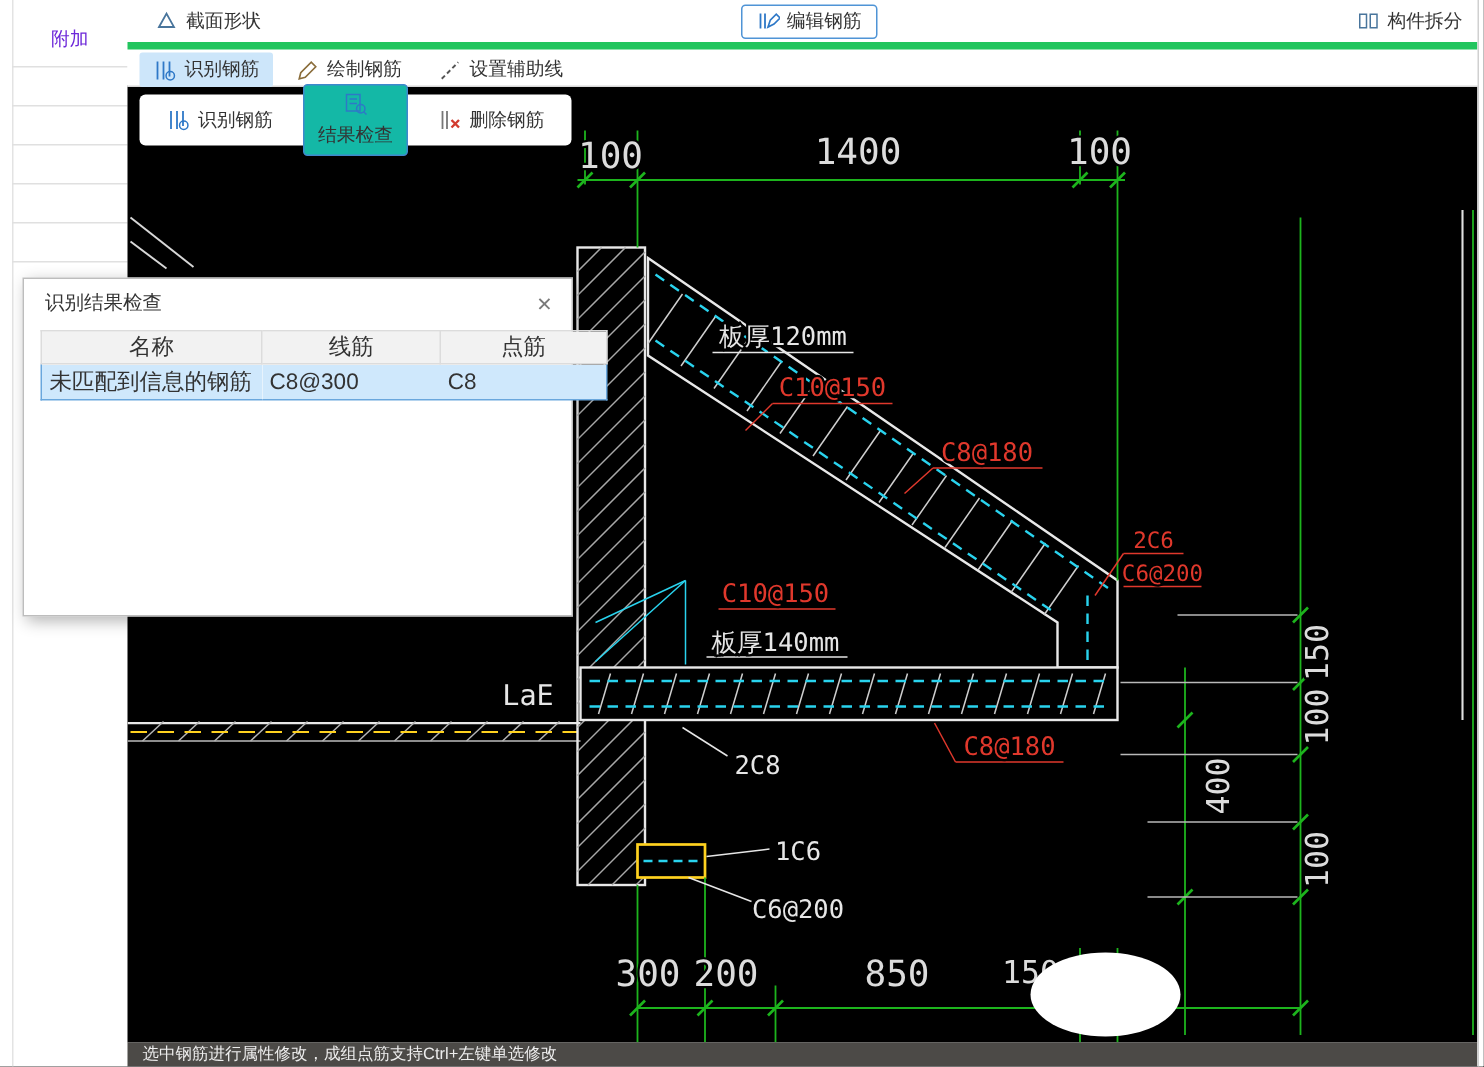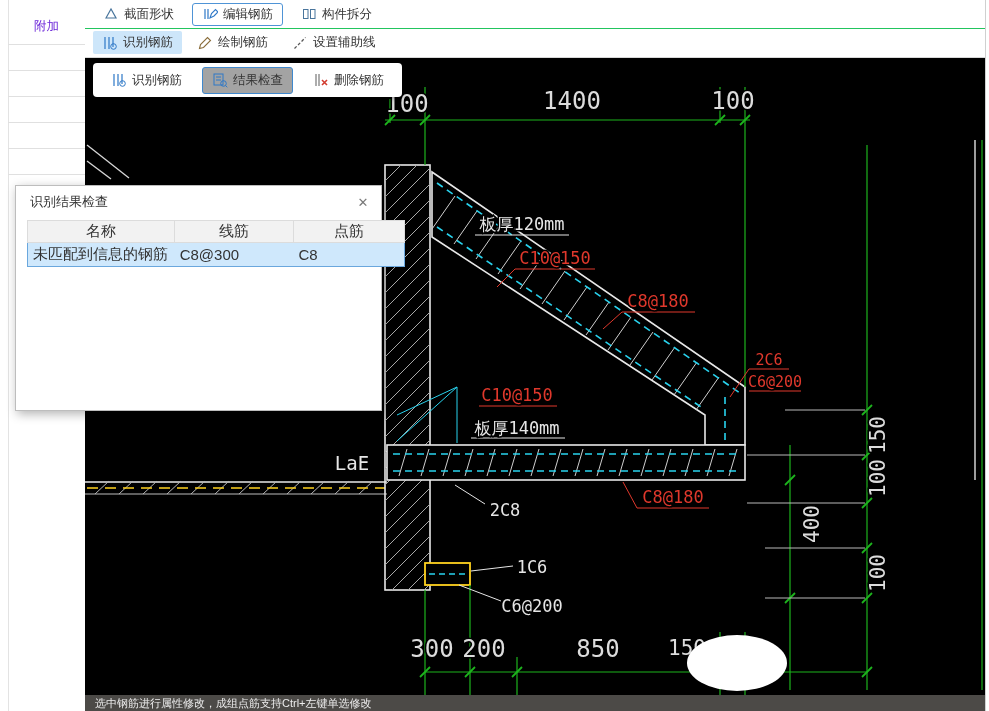--- a/index.html
+++ b/index.html
@@ -2,35 +2,35 @@
 <html><head>
 <meta charset="utf-8">
 <style>
   html,body{margin:0;padding:0;}
   body{width:989px;height:711px;overflow:hidden;position:relative;background:#fff;
        font-family:"Liberation Sans","DejaVu Sans",sans-serif;}
   .abs{position:absolute;}
 
   
   #ribbon{left:85px;top:0;width:900px;height:57px;background:#fff;border-bottom:1px solid #d8d8d8;z-index:2;}
-  .tabrow{height:28px;display:flex;align-items:center;padding-left:8px;gap:8px;border-bottom:1px solid #22c55e;}
+  .tabrow{height:28px;display:flex;align-items:center;padding-left:8px;gap:8px;border-bottom:5px solid #22c55e;justify-content:space-between;}
   .tab{display:inline-flex;align-items:center;gap:5px;padding:2px 9px;font-size:12.5px;color:#333;
        border:1px solid transparent;border-radius:3px;cursor:default;}
   .tab.active{border-color:#4f94d6;}
   .toolrow{height:27px;display:flex;align-items:center;padding-left:8px;gap:6px;}
   .tool{display:inline-flex;align-items:center;gap:5px;padding:3px 9px;font-size:12.5px;color:#333;border-radius:2px;}
   .tool.active{background:#cde6fa;}
   .icon16{width:16px;height:16px;display:inline-block;}
 
   
   #float-toolbar{left:93px;top:63px;height:34px;background:#fff;border-radius:4px;
       box-shadow:0 1px 5px rgba(0,0,0,.4);display:flex;align-items:center;padding:0 8px;gap:10px;z-index:6;}
   .fbtn{display:inline-flex;align-items:center;gap:5px;font-size:12.5px;color:#333;
         padding:4px 9px;border:1px solid transparent;border-radius:3px;}
-  .fbtn.active{background:#a3a3a3;border-color:#3f88cd;}
+  .fbtn.active{background:#14b8a6;border-color:#3f88cd;flex-direction:column;}
 
   
   #left-panel{left:0;top:0;width:85px;height:711px;background:#fff;z-index:1;}
   .lp-vline{position:absolute;left:8px;top:0;width:1px;height:711px;background:#e3e3e3;}
   .lp-hline{position:absolute;left:8px;width:77px;height:1px;background:#e0e0e0;}
   .lp-header{position:absolute;left:34px;top:18px;font-size:12.5px;color:#6d28d9;}
 
   
   #canvas{left:85px;top:57px;width:900px;height:638px;background:#000;z-index:1;}
 

